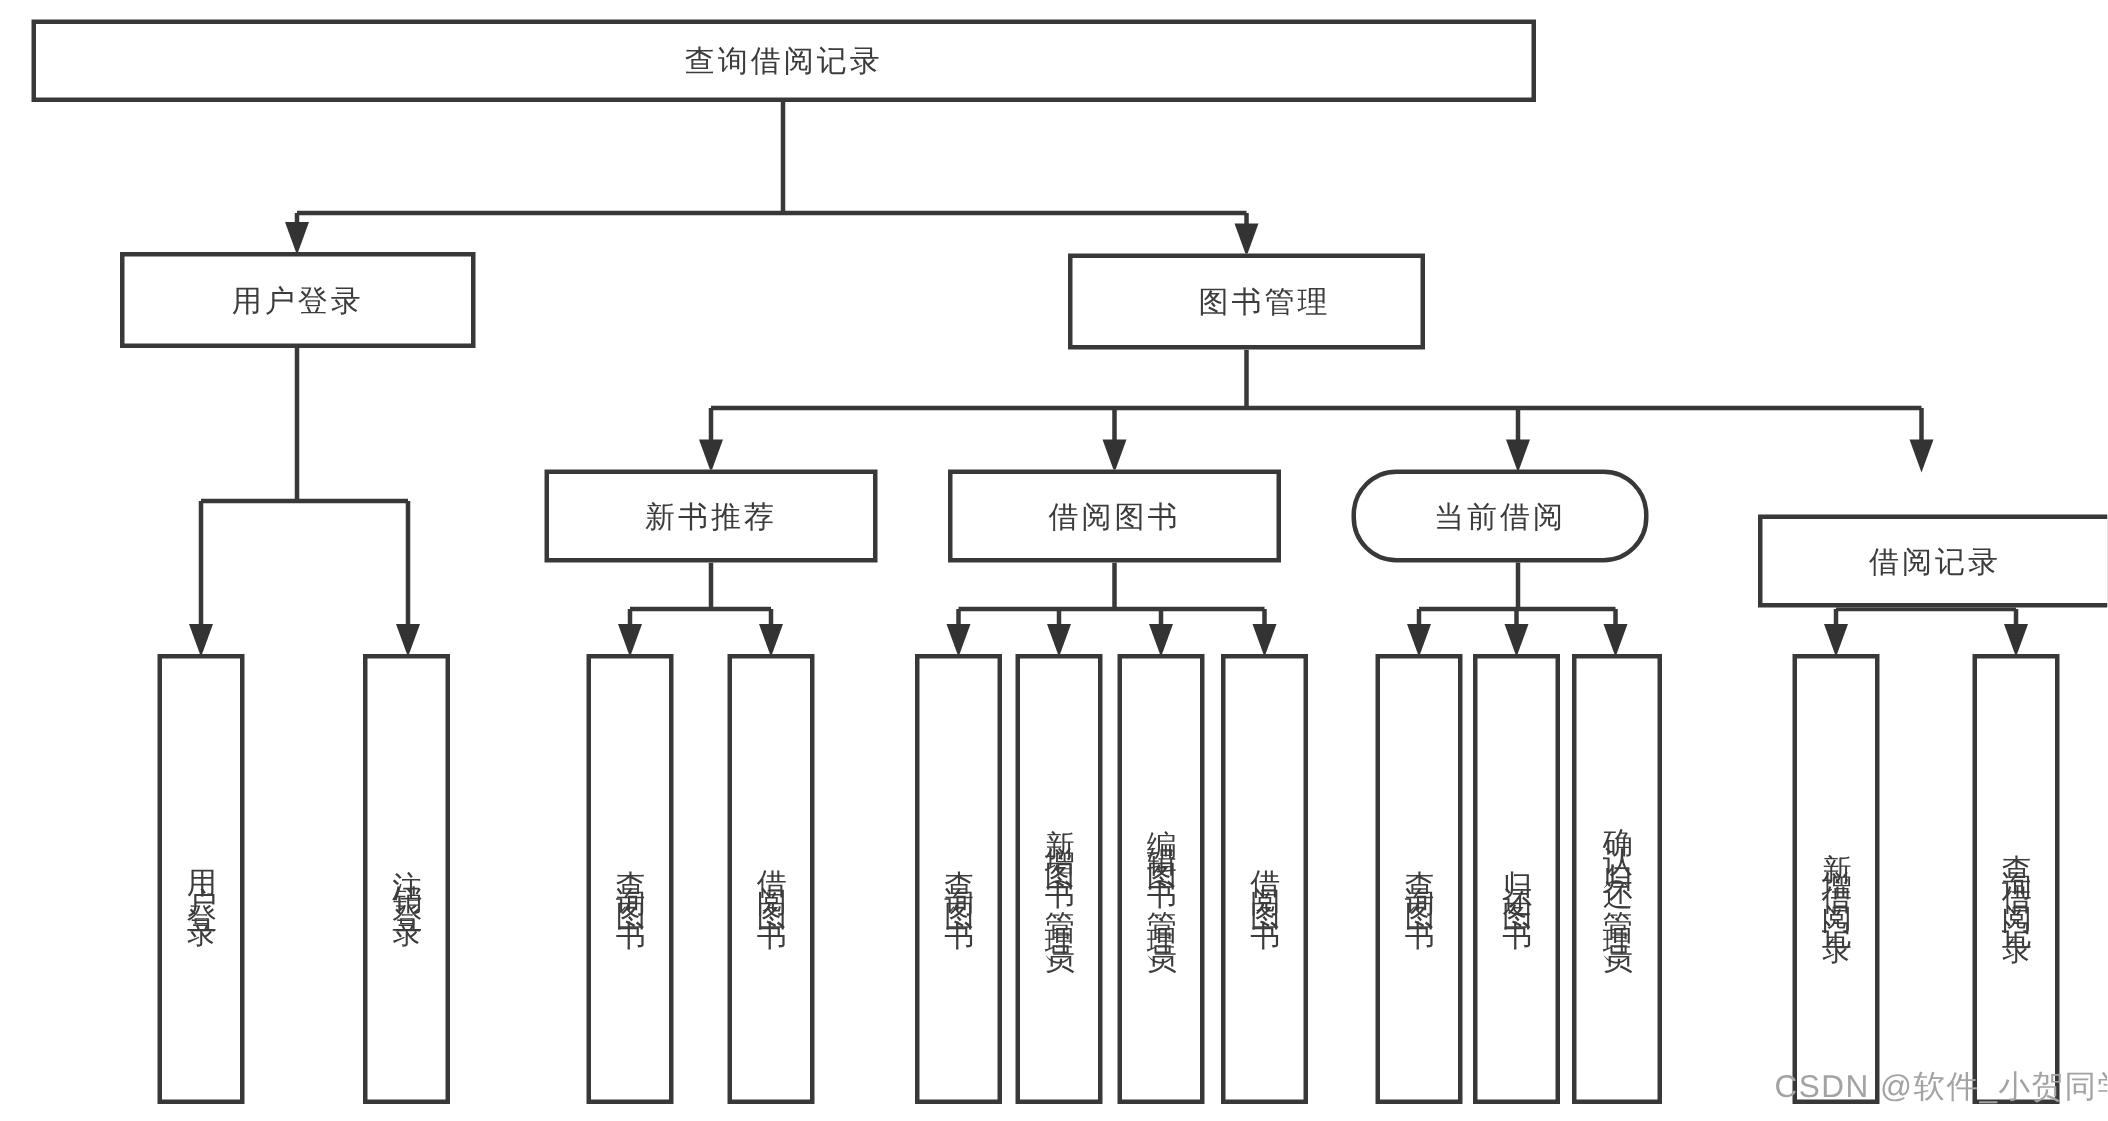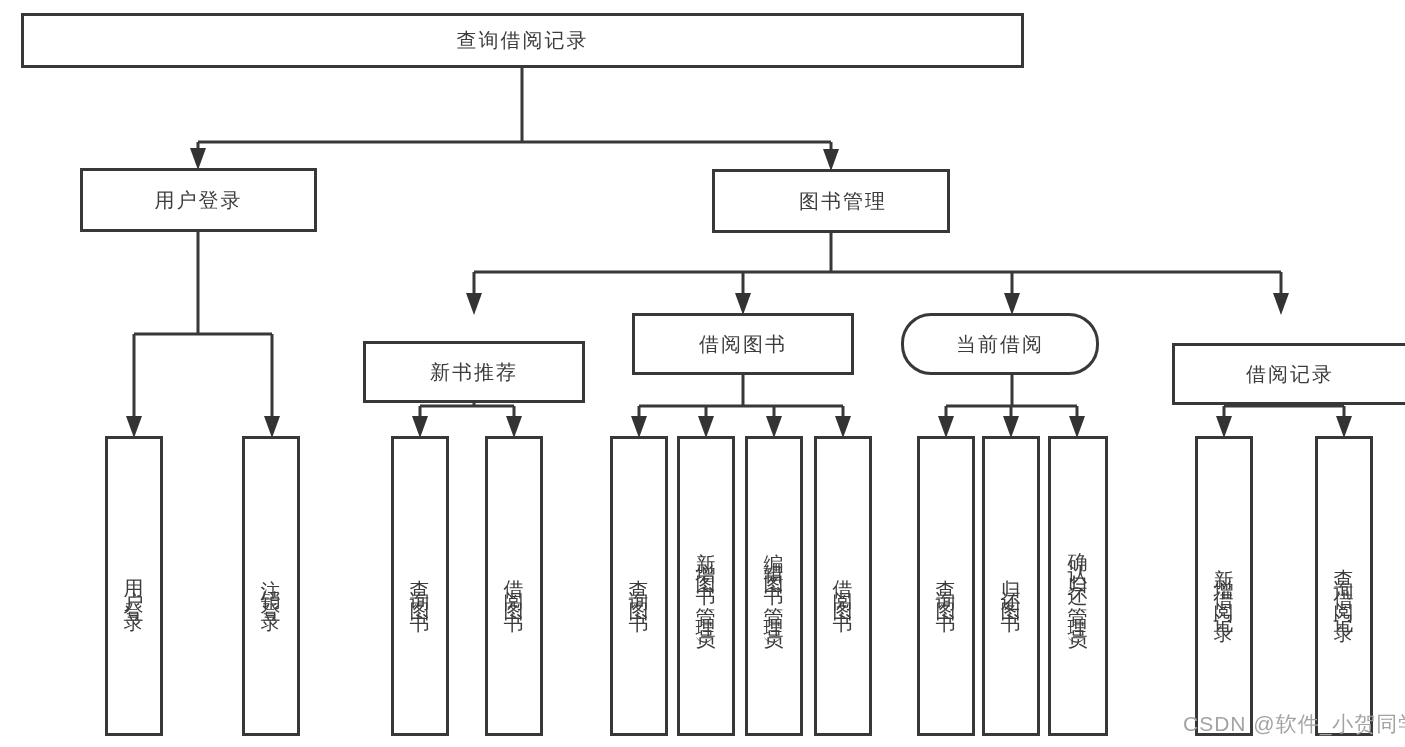--- a/index.html
+++ b/index.html
@@ -33,21 +33,21 @@
   }
   .leaf {
     writing-mode: vertical-rl;
     font-size: 20px;
     letter-spacing: 11px;
     line-height: 1;
   }
   .root-box   { left: 21px;   top: 13px;  width: 1003px; height: 55px; }
   .l2-a       { left: 80px;   top: 168px; width: 237px;  height: 64px; }
   .l2-b       { left: 712px;  top: 169px; width: 238px;  height: 64px; padding-left: 24px; }
-  .l3-0       { left: 363px;  top: 313px; width: 222px;  height: 62px; margin-top: 28px; }
+  .l3-0       { left: 363px;  top: 313px; width: 222px;  height: 62px; }
   .l3-1       { left: 632px;  top: 313px; width: 222px;  height: 62px; }
   .l3-2       { left: 901px;  top: 313px; width: 198px;  height: 62px; border-radius: 30px; }
   .l3-3       { left: 1172px; top: 313px; width: 236px;  height: 62px; margin-top: 30px; }
   .leaf       { top: 436px; width: 58px; height: 300px; }
   .lf-0  { left: 105px; }
   .lf-1  { left: 242px; }
   .lf-2  { left: 391px; }
   .lf-3  { left: 485px; }
   .lf-4  { left: 610px; }
   .lf-5  { left: 677px; }

